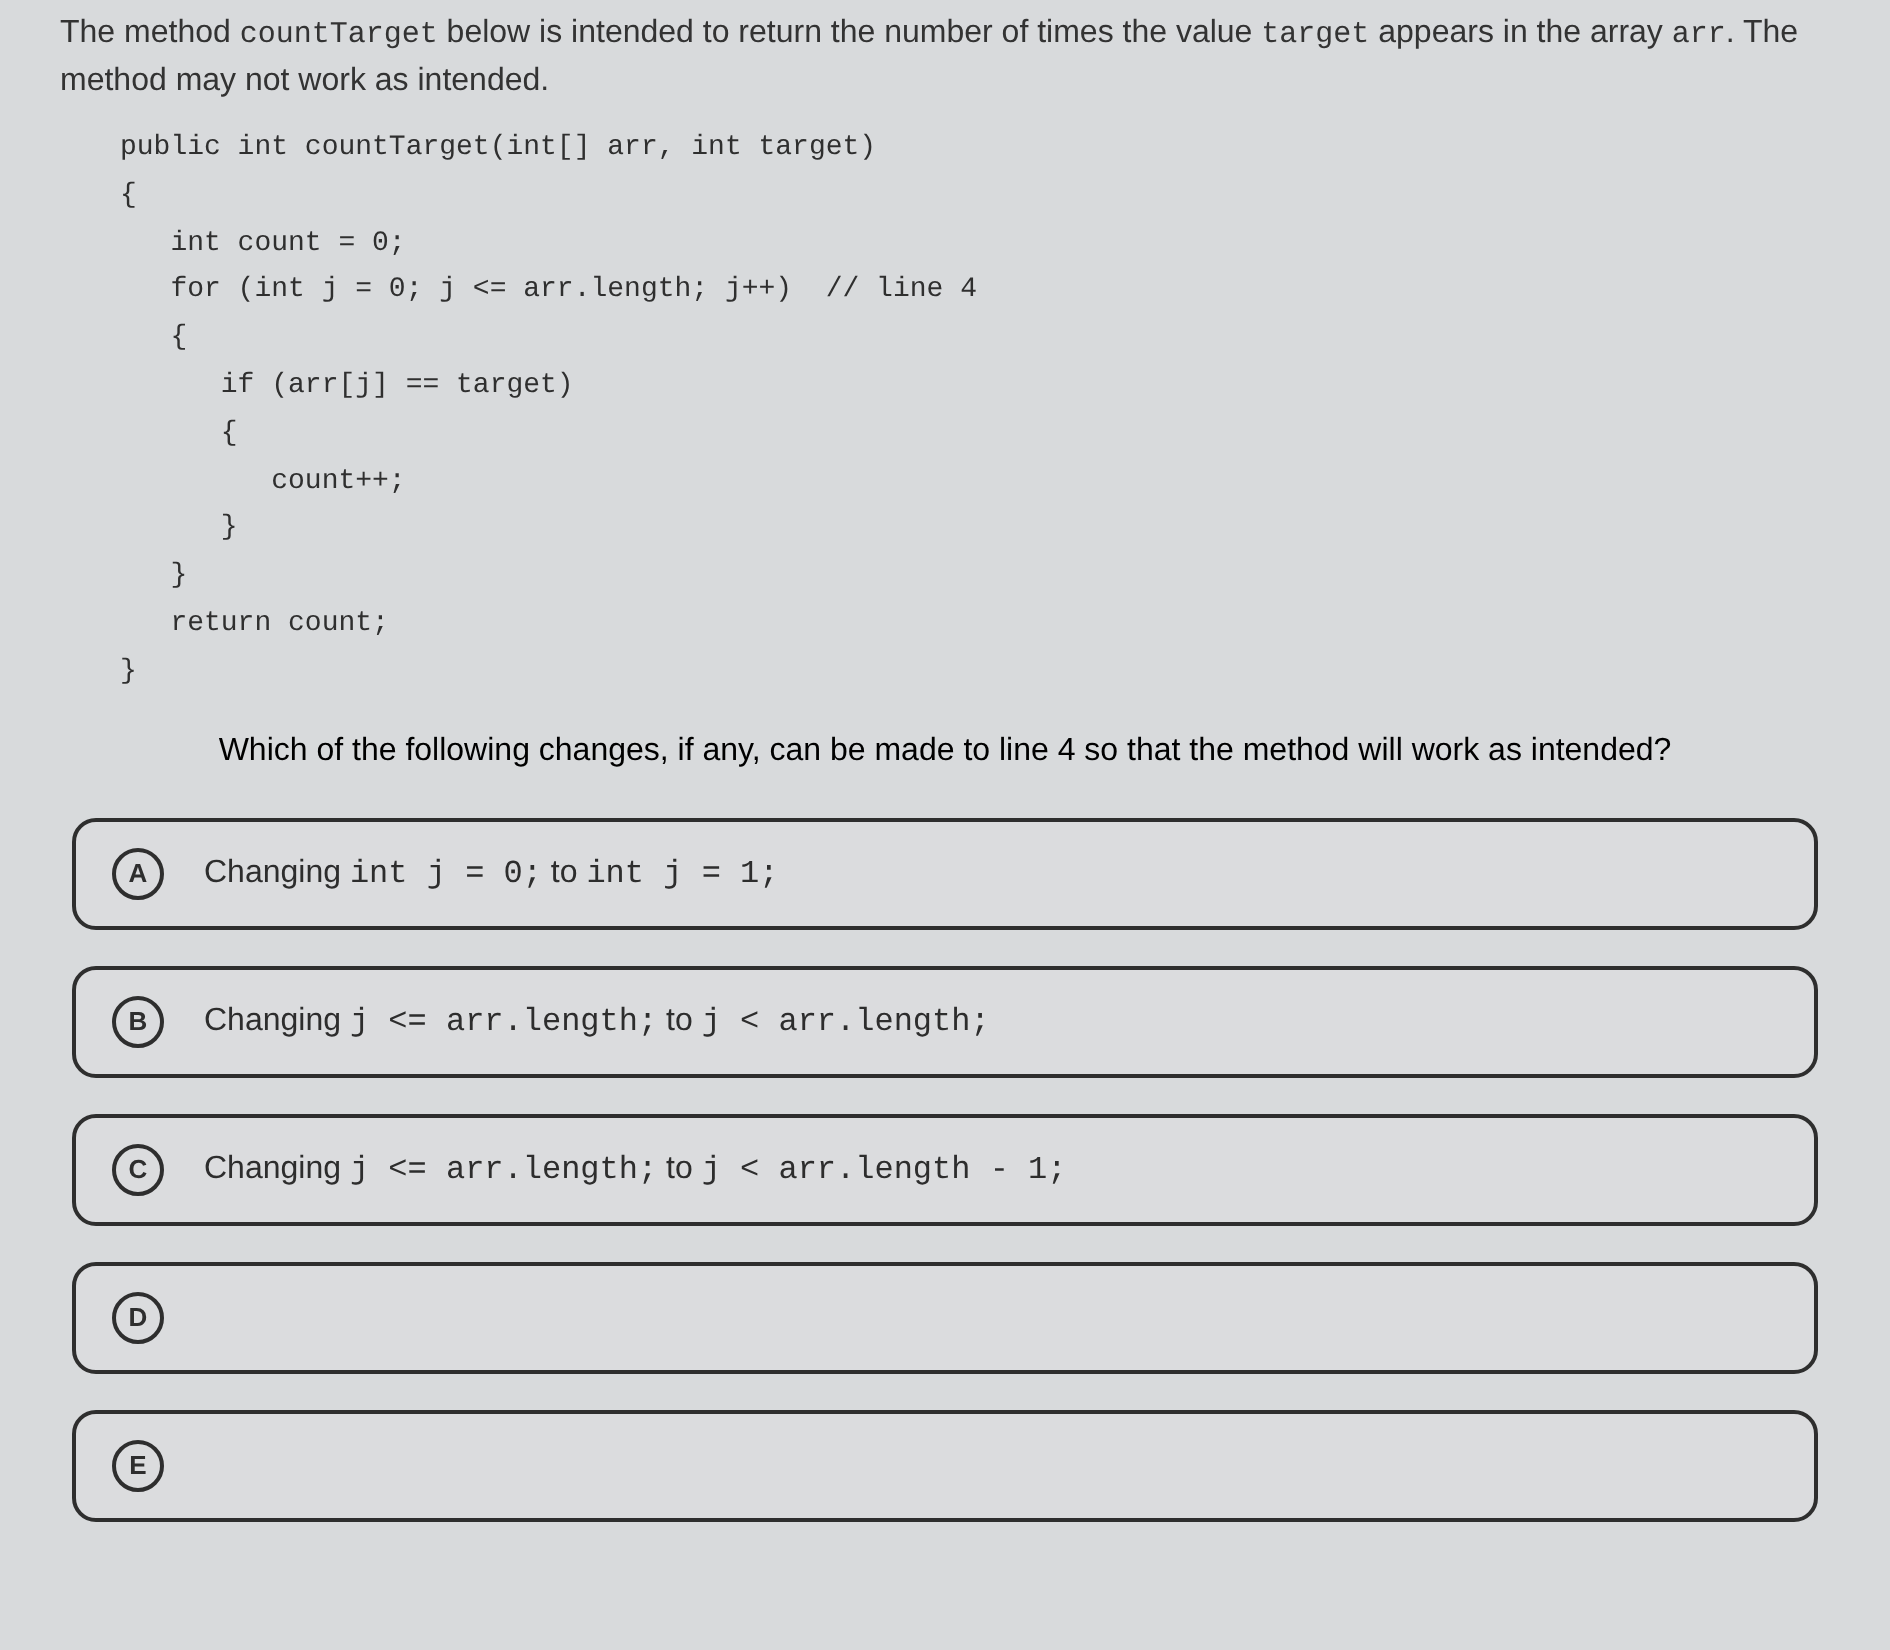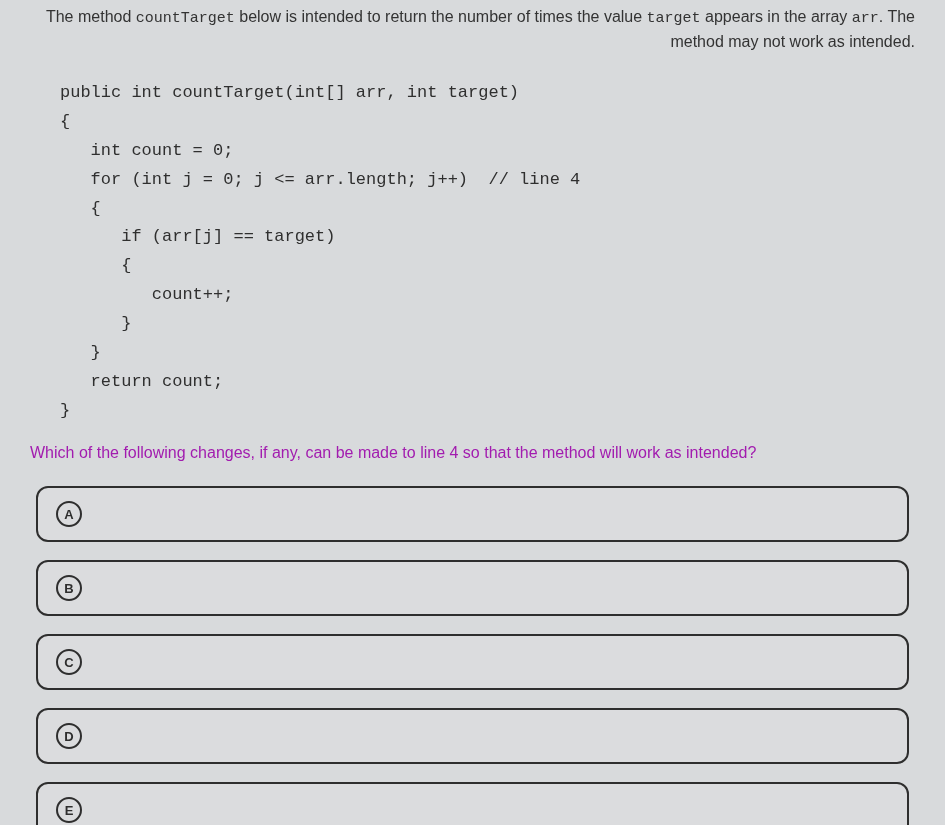--- a/index.html
+++ b/index.html
@@ -8,41 +8,41 @@
       font-family: Arial, Helvetica, sans-serif;
       color: #2a2a2a;
       width: 945px;
       height: 825px;
       padding: 5px 30px 20px 30px;
       overflow: hidden;
     }
     .question-intro {
       font-size: 16px;
       line-height: 1.45;
-      margin-bottom: 26px;
+      margin-bottom: 11px;
       color: #333;
-      text-align: right;
     }
     .question-intro .code-inline {
       font-family: "Courier New", Courier, monospace;
       font-size: 15px;
     }
     .code-block {
       font-family: "Courier New", Courier, monospace;
-      font-size: 17px;
+      font-size: 14px;
       line-height: 1.7;
       white-space: pre;
       margin: 8px 0 16px 30px;
       color: #2f2f2f;
     }
     .question-prompt {
       font-size: 16px;
       line-height: 1.4;
       margin: 8px 0 22px 0;
-      color: #a21caf;
+      color: #000000;
+      text-align: center;
     }
     .choices {
       display: flex;
       flex-direction: column;
       gap: 18px;
       padding: 0 6px;
     }
     .choice {
       border: 2px solid #2e2e2e;
       border-radius: 12px;
@@ -94,28 +94,37 @@
    }
    return count;
 }</div>
 
 <div class="question-prompt">Which of the following changes, if any, can be made to line 4 so that the method will work as intended?</div>
 
 <div class="choices">
 
   <div class="choice">
     <div class="choice-letter">A</div>
+    <div class="choice-text">
+      <span>Changing </span><span class="mono">int j = 0;</span><span> to </span><span class="mono">int j = 1;</span>
+    </div>
   </div>
 
   <div class="choice">
     <div class="choice-letter">B</div>
+    <div class="choice-text">
+      <span>Changing </span><span class="mono">j &lt;= arr.length;</span><span> to </span><span class="mono">j &lt; arr.length;</span>
+    </div>
   </div>
 
   <div class="choice">
     <div class="choice-letter">C</div>
+    <div class="choice-text">
+      <span>Changing </span><span class="mono">j &lt;= arr.length;</span><span> to </span><span class="mono">j &lt; arr.length - 1;</span>
+    </div>
   </div>
 
   <div class="choice">
     <div class="choice-letter">D</div>
   </div>
 
   <div class="choice">
     <div class="choice-letter">E</div>
   </div>
 

